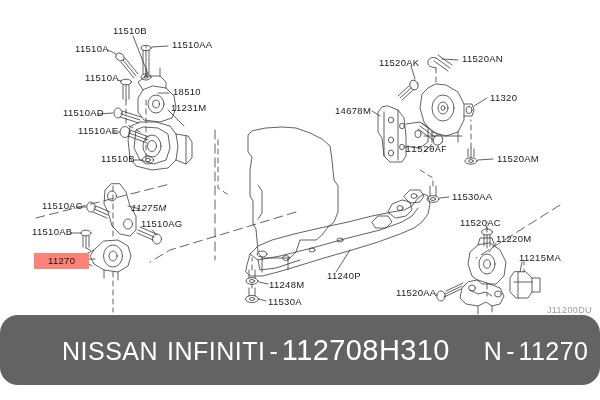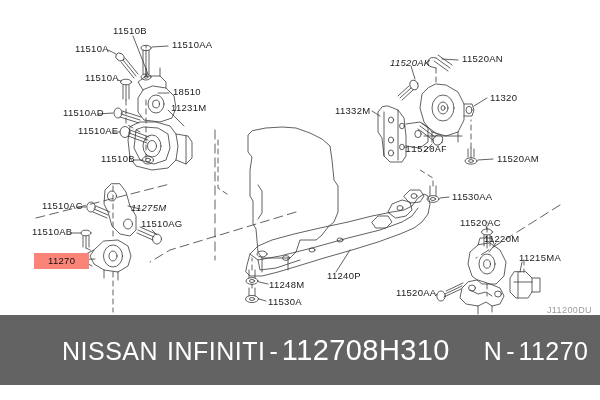--- a/index.html
+++ b/index.html
@@ -55,20 +55,21 @@
   }
   #footer-bar {
     position: absolute;
     left: 0;
     top: 315px;
     width: 600px;
     height: 70px;
     background: #636363;
     display: flex;
     align-items: center;
+    border-radius: 18px;
   }
   #footer-inner {
     display: flex;
     align-items: baseline;
     margin-left: 62px;
   }
   .f-brand {
     font-family: "Liberation Sans", sans-serif;
     font-size: 25px;
     color: #ffffff;
@@ -357,30 +358,30 @@
   <div class="lbl" style="left:63px; top:108px;">11510AD</div>
   <div class="lbl" style="left:78px; top:126px;">11510AE</div>
   <div class="lbl" style="left:101px; top:154px;">11510B</div>
 
   <div class="lbl" style="left:42px; top:201px;">11510AC</div>
   <div class="lbl" style="left:131px; top:203px;font-style:italic;">11275M</div>
   <div class="lbl" style="left:141px; top:219px;">11510AG</div>
   <div class="lbl" style="left:32px; top:227px;">11510AB</div>
   <div class="lbl-hl" style="left:34px; top:253px;">11270</div>
 
-  <div class="lbl" style="left:390px; top:58px;font-style:italic;">11520AK</div>
+  <div class="lbl" style="left:379px; top:58px;">11520AK</div>
   <div class="lbl" style="left:462px; top:54px;">11520AN</div>
   <div class="lbl" style="left:490px; top:93px;">11320</div>
-  <div class="lbl" style="left:335px; top:106px;">11332M</div>
+  <div class="lbl" style="left:335px; top:106px;">14678M</div>
   <div class="lbl" style="left:405px; top:145px;font-family:Liberation Mono, monospace;">11520AF</div>
   <div class="lbl" style="left:497px; top:154px;">11520AM</div>
 
   <div class="lbl" style="left:452px; top:192px;">11530AA</div>
   <div class="lbl" style="left:460px; top:218px;">11520AC</div>
-  <div class="lbl" style="left:484px; top:234px;">11220M</div>
+  <div class="lbl" style="left:496px; top:234px;">11220M</div>
   <div class="lbl" style="left:519px; top:253px;">11215MA</div>
 
   <div class="lbl" style="left:327px; top:271px;">11240P</div>
   <div class="lbl" style="left:269px; top:280px;">11248M</div>
   <div class="lbl" style="left:268px; top:297px;">11530A</div>
   <div class="lbl" style="left:396px; top:288px;">11520AA</div>
 
   <div id="watermark">J11200DU</div>
 
   <div id="footer-bar">

